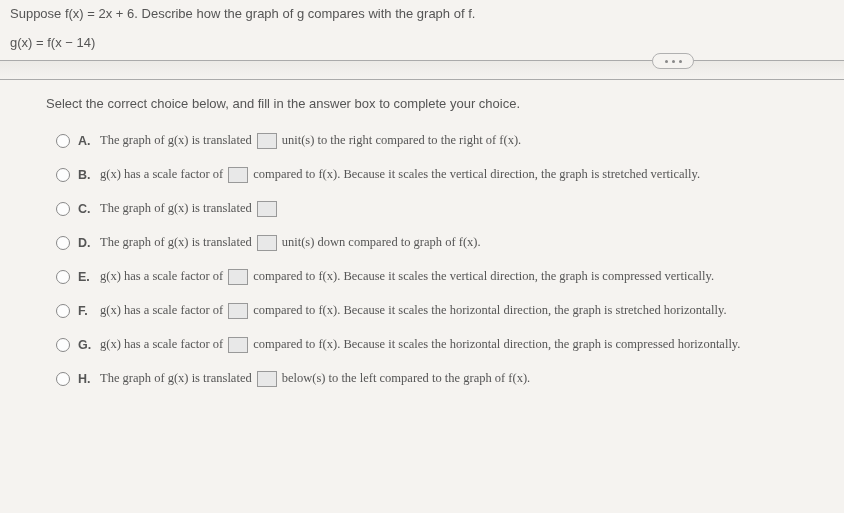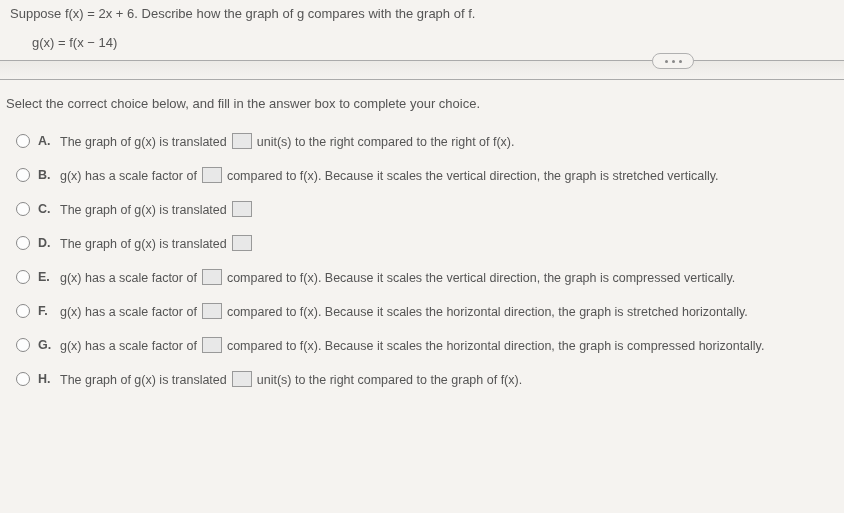--- a/index.html
+++ b/index.html
@@ -16,21 +16,20 @@
       padding: 6px 17px 10px 10px;
     }
     .problem-statement {
       font-size: 13px;
       color: #555;
       margin-bottom: 14px;
     }
     .equation {
       font-size: 13px;
       color: #555;
-      margin-left: 22px;
     }
     .divider-region {
       border-top: 1px solid #aaa;
       border-bottom: 1px solid #aaa;
       height: 20px;
       position: relative;
       background: linear-gradient(to bottom, #eceae6, #f5f3f0);
     }
     .dots-pill {
       position: absolute;
@@ -47,20 +46,21 @@
       gap: 4px;
     }
     .dots-pill .dot {
       width: 3px;
       height: 3px;
       border-radius: 50%;
       background: #888;
     }
     .content {
       padding: 16px 2px 10px 6px;
+      margin-left: 40px;
     }
     .instruction {
       font-size: 13px;
       color: #555;
       margin-bottom: 22px;
     }
     .choice-row {
       display: flex;
       align-items: center;
       margin-bottom: 18px;
@@ -79,23 +79,24 @@
       background: #fdfdfd;
       cursor: pointer;
     }
     .choice-label {
       font-weight: bold;
       min-width: 22px;
       color: #555;
     }
     .choice-text {
       display: flex;
-      align-items: flex-end;
+      align-items: flex-start;
       flex-wrap: wrap;
       gap: 0;
+      font-family: Liberation Serif, serif;
     }
     .blank {
       display: inline-block;
       width: 20px;
       height: 16px;
       border: 1px solid #999;
       background: #e8e8e8;
       margin: 0 5px;
       vertical-align: middle;
     }
@@ -147,20 +148,21 @@
       <span class="blank"></span>
     </span>
   </div>
 
   <div class="choice-row">
     <input type="radio" name="ans" class="radio" style="">
     <span class="choice-label">D.</span>
     <span class="choice-text">
       <span>The graph of g(x) is translated</span>
       <span class="blank"></span>
+      <span>unit(s) down compared to graph of f(x).</span>
     </span>
   </div>
 
   <div class="choice-row">
     <input type="radio" name="ans" class="radio" style="">
     <span class="choice-label">E.</span>
     <span class="choice-text">
       <span>g(x) has a scale factor of</span>
       <span class="blank"></span>
       <span>compared to f(x). Because it scales the vertical direction, the graph is compressed vertically.</span>
@@ -186,17 +188,17 @@
       <span>compared to f(x). Because it scales the horizontal direction, the graph is compressed horizontally.</span>
     </span>
   </div>
 
   <div class="choice-row">
     <input type="radio" name="ans" class="radio" style="">
     <span class="choice-label">H.</span>
     <span class="choice-text">
       <span>The graph of g(x) is translated</span>
       <span class="blank"></span>
-      <span>unit(s) to the right compared to the graph of f(x).</span>
+      <span>below(s) to the left compared to the graph of f(x).</span>
     </span>
   </div>
 
 </div>
 
 </body></html>

